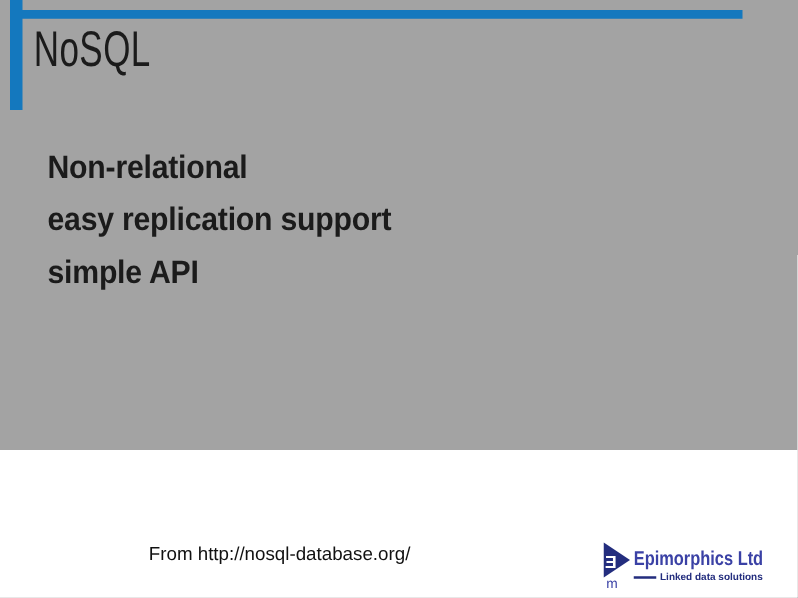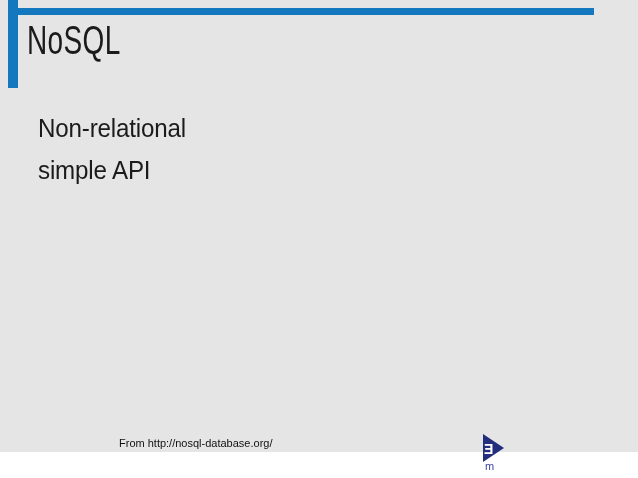--- a/index.html
+++ b/index.html
@@ -1,46 +1,46 @@
 <!DOCTYPE html>
 <html style="--accent: #1478BE; --text: #1b1b1b; --logoName: #3A41A5; --logoMark: #232D7E;"><head>
 <meta charset="utf-8">
 <style>
   html,body{margin:0;padding:0;background:#ffffff;}
   body{
     width:638px;height:478px;overflow:hidden;
     font-family:"Liberation Sans",sans-serif;
     -webkit-font-smoothing:antialiased;
   }
-  .slide{position:relative;width:638px;height:452px;background:#e5e5e5;}
+  .slide{position:relative;width:638px;height:360px;background:#a3a3a3;}
 
   
   .left-bar{position:absolute;left:8px;top:0;width:10px;height:88px;background:var(--accent);}
   .top-rule{position:absolute;left:8px;top:8px;width:586px;height:7px;background:var(--accent);}
 
   
   .title{
     position:absolute;left:27px;top:25px;margin:0;
     font-size:40px;line-height:30px;font-weight:400;color:var(--text);
     white-space:nowrap;
   }
   .title .scx{display:inline-block;transform:scaleX(0.70);transform-origin:0 50%;letter-spacing:0.5px;}
 
   
   .bullets{position:absolute;left:38px;top:107px;margin:0;padding:0;list-style:none;}
-  .bullets li{height:42px;display:flex;align-items:center;}
+  .bullets li{height:42px;display:flex;align-items:flex-end;font-weight:bold;}
   .bullets .scx{
     display:inline-block;transform:scaleX(0.93);transform-origin:0 50%;
     font-size:26px;letter-spacing:-0.2px;color:var(--text);white-space:nowrap;
   }
 
   
   .footer{
     position:absolute;left:119px;top:436px;
-    font-size:11px;line-height:15px;color:#111;white-space:nowrap;
+    font-size:15px;line-height:15px;color:#111;white-space:nowrap;
   }
 
   
   .logo{position:absolute;left:482px;top:433px;display:flex;align-items:flex-start;}
   .logo-mark{display:block;flex:0 0 auto;}
   .logo-textcol{margin-left:1px;margin-top:6px;}
   .logo-name{
     font-size:16px;font-weight:bold;color:var(--logoName);
     white-space:nowrap;transform:scaleX(0.82);transform-origin:0 50%;line-height:17px;
   }
@@ -58,29 +58,39 @@
 
   <h1 class="title">
     <span class="scx">NoSQL</span>
   </h1>
 
   <ul class="bullets">
       <li>
         <span class="scx">Non-relational</span>
       </li>
       <li>
+        <span class="scx">easy replication support</span>
+      </li>
+      <li>
         <span class="scx">simple API</span>
       </li>
     </ul>
 
   <div class="footer">
     <span>From http://nosql-database.org/</span>
   </div>
 
   <div class="logo">
     <svg class="logo-mark" width="24" height="38" viewBox="0 0 24 38" xmlns="http://www.w3.org/2000/svg">
       <polygon points="1,1 22,15 1,29" fill="#232D7E"></polygon>
       <text x="2" y="21" font-size="14" font-weight="bold" fill="#ffffff" font-family="Liberation Sans, sans-serif">Ǝ</text>
       <text x="3" y="37" font-size="11" fill="#3A41A5" font-family="Liberation Sans, sans-serif">m</text>
     </svg>
+    <div class="logo-textcol">
+      <div class="logo-name">Epimorphics Ltd</div>
+      <div class="logo-tagrow">
+        <span class="logo-rule"></span>
+        <span class="logo-tag">Linked data solutions</span>
+      </div>
+    </div>
   </div>
 
 </div>
 
 </body></html>

